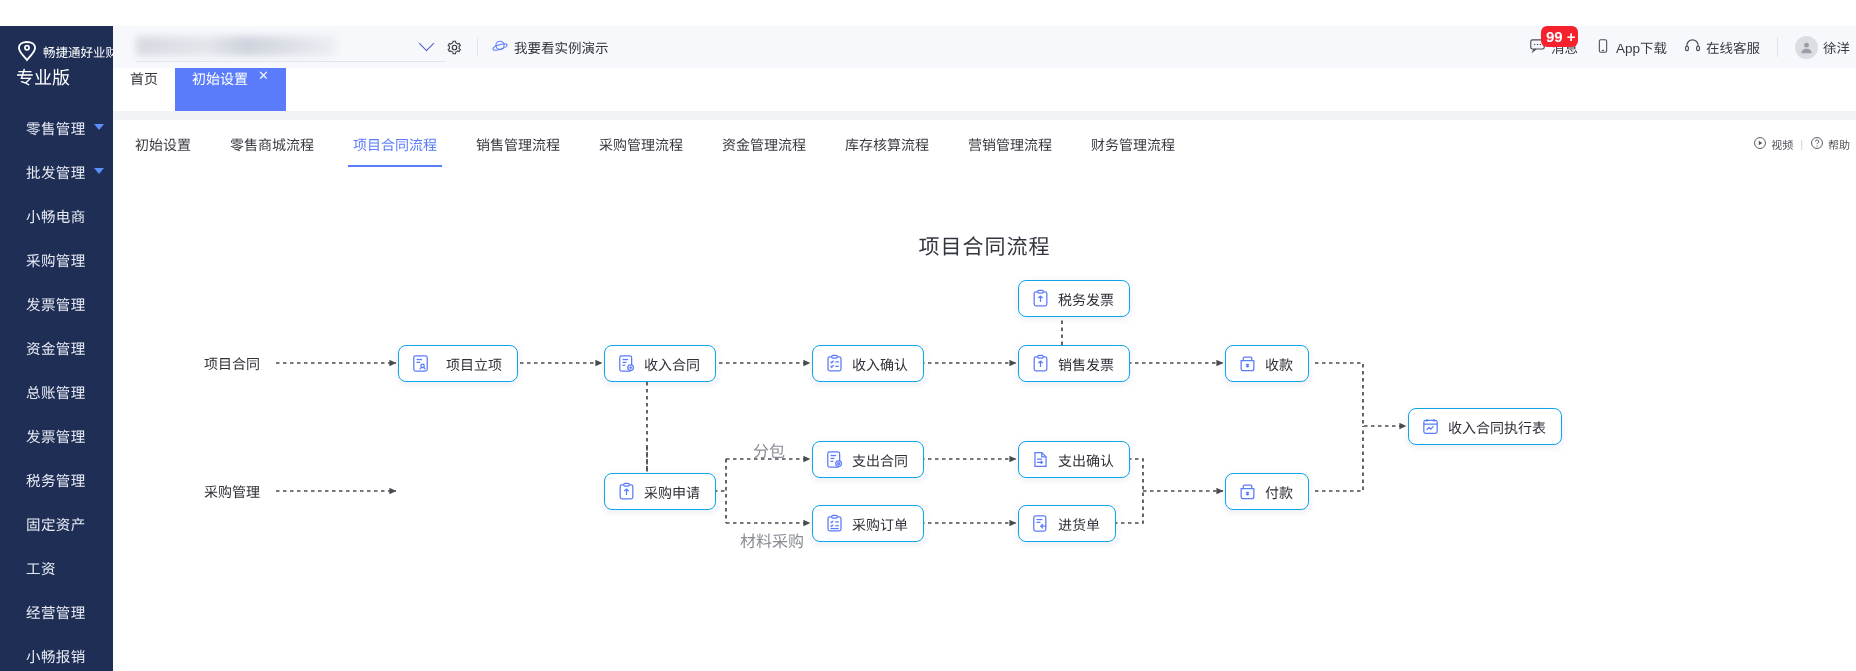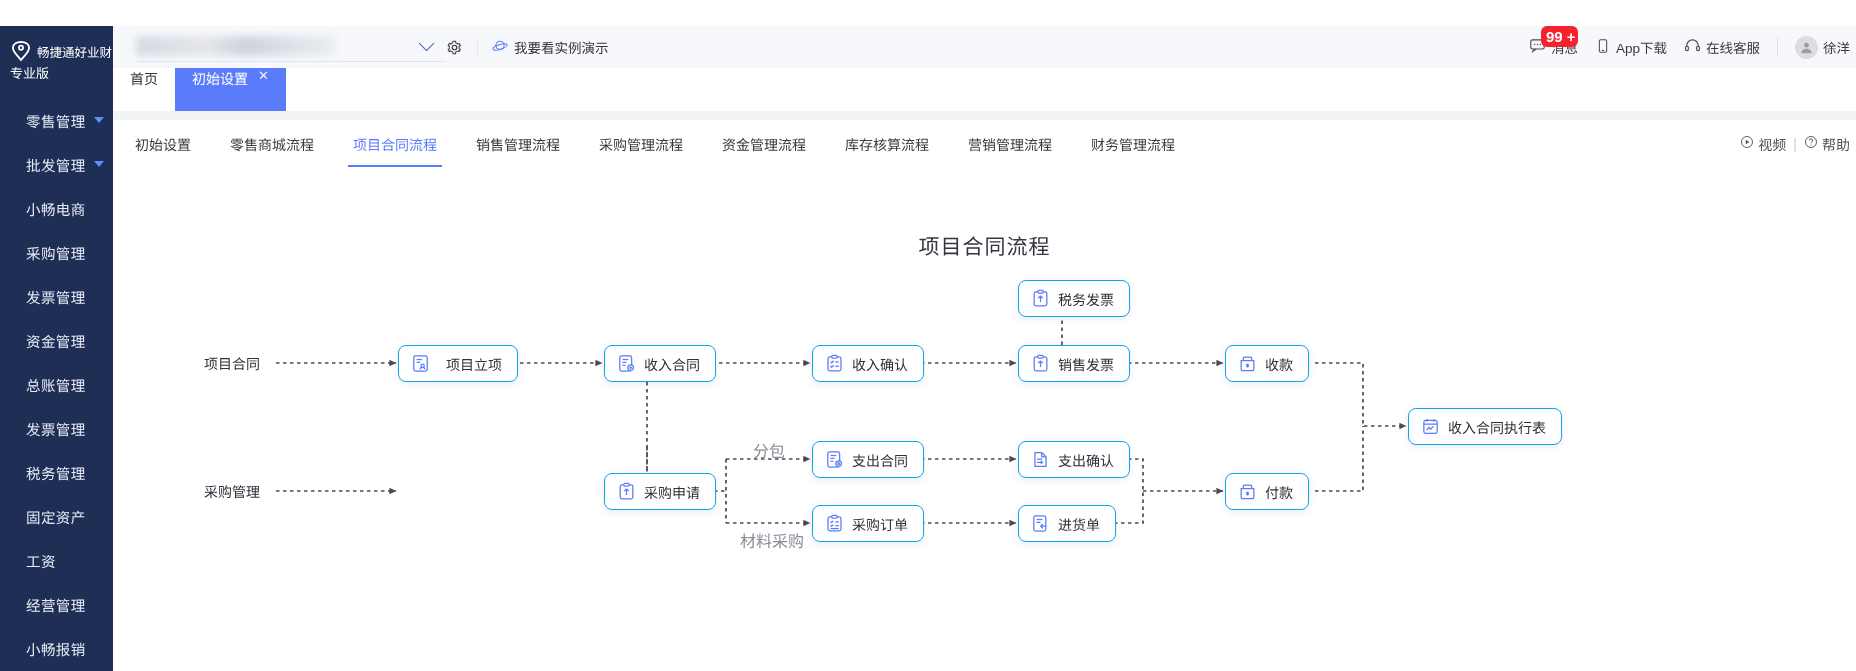--- a/index.html
+++ b/index.html
@@ -13,29 +13,29 @@
   }
   #app { position: relative; width: 1856px; height: 671px; background:#fff; }
 
   
   .sidebar {
     position: absolute; left: 0; top: 26px;
     width: 113px; height: 645px;
     background: #1e2e55;
     overflow: hidden;
   }
-  .brand { padding: 14px 0 0 0; text-align: left; }
+  .brand { padding: 14px 0 0 6px; text-align: left; }
   .brand-row { display:flex; align-items:center; padding-left:10px; gap:5px; }
   .brand-logo { width: 22px; height: 22px; flex: 0 0 22px; }
   .brand-text {
     color:#fff; font-size:12.5px; letter-spacing:0px; white-space:nowrap;
     font-weight:500;
   }
   .brand-sub {
-    color:#ffffff; font-size:13px; padding-left:10px; margin-top:1px; font-weight:500;
+    color:#ffffff; font-size:18px; padding-left:10px; margin-top:1px; font-weight:500;
   }
   .nav { margin-top: 16px; }
   .nav-item {
     height: 44px; display:flex; align-items:center; padding-left:26px;
     color:#e6eaf4; font-size:14.5px; cursor:pointer; white-space:nowrap;
     letter-spacing:0.4px;
   }
   .nav-caret {
     margin-left: 8px; width:0;height:0;
     border-left:5px solid transparent; border-right:5px solid transparent;
@@ -112,21 +112,21 @@
     position:relative; font-size:14px; color:#3a3b42; margin-right:39px;
     cursor:pointer; height:47px; display:flex; align-items:center; white-space:nowrap;
   }
   .snav:first-child { margin-left:22px; }
   .snav.active { color:#5b7cfa; }
   .snav.active::after {
     content:""; position:absolute; left:-5px; right:-5px; bottom:0; height:2.5px; background:#5b7cfa;
   }
   .subnav-right {
     margin-left:auto; display:flex; align-items:center; gap:7px; padding-right:6px;
-    font-size:14px; color:#52535b; white-space:nowrap;
+    font-size:11px; color:#52535b; white-space:nowrap;
   }
   .subnav-right .sep { color:#ccd0da; }
   .mini { display:flex; align-items:center; gap:4px; cursor:pointer; }
 
   
   .canvas {
     position:absolute; left:113px; top:167px; right:0; bottom:0; background:#fff;
     overflow:hidden;
   }
   .flow-title {

